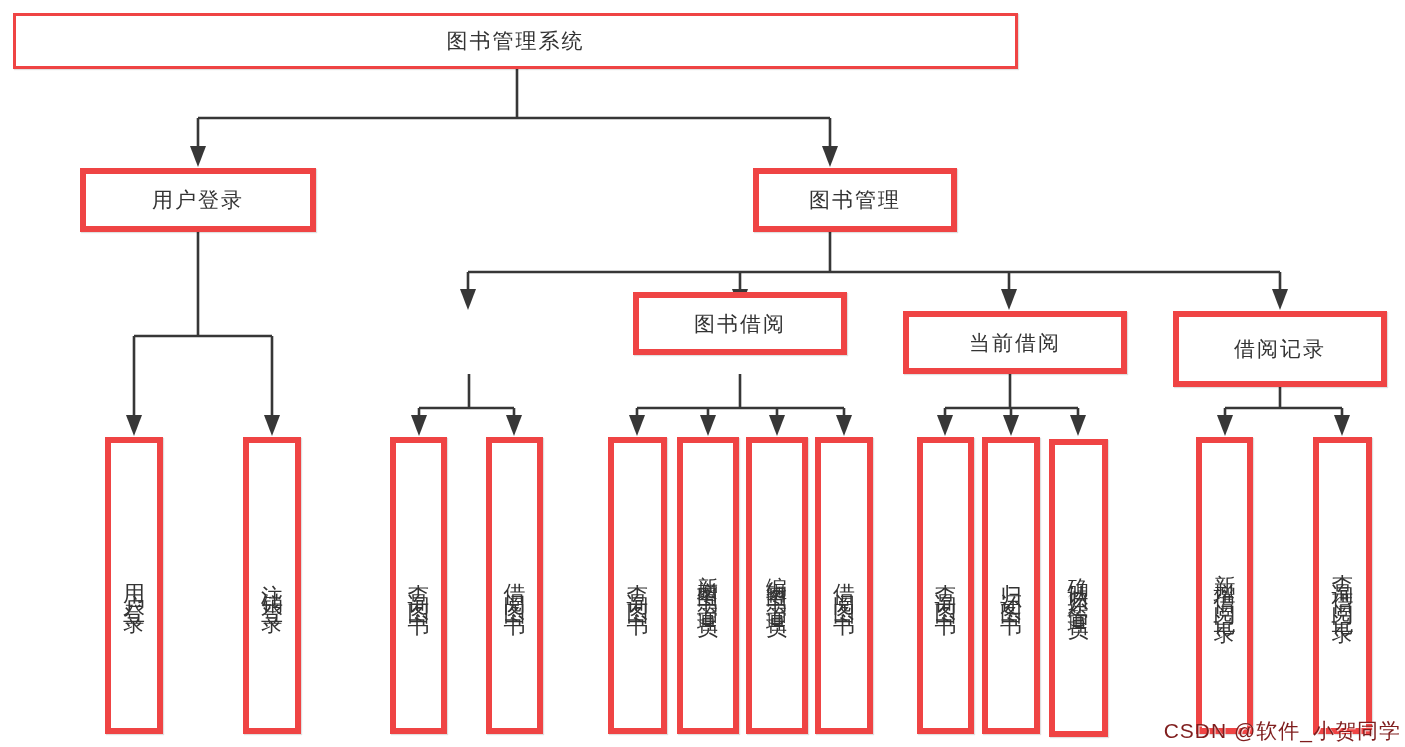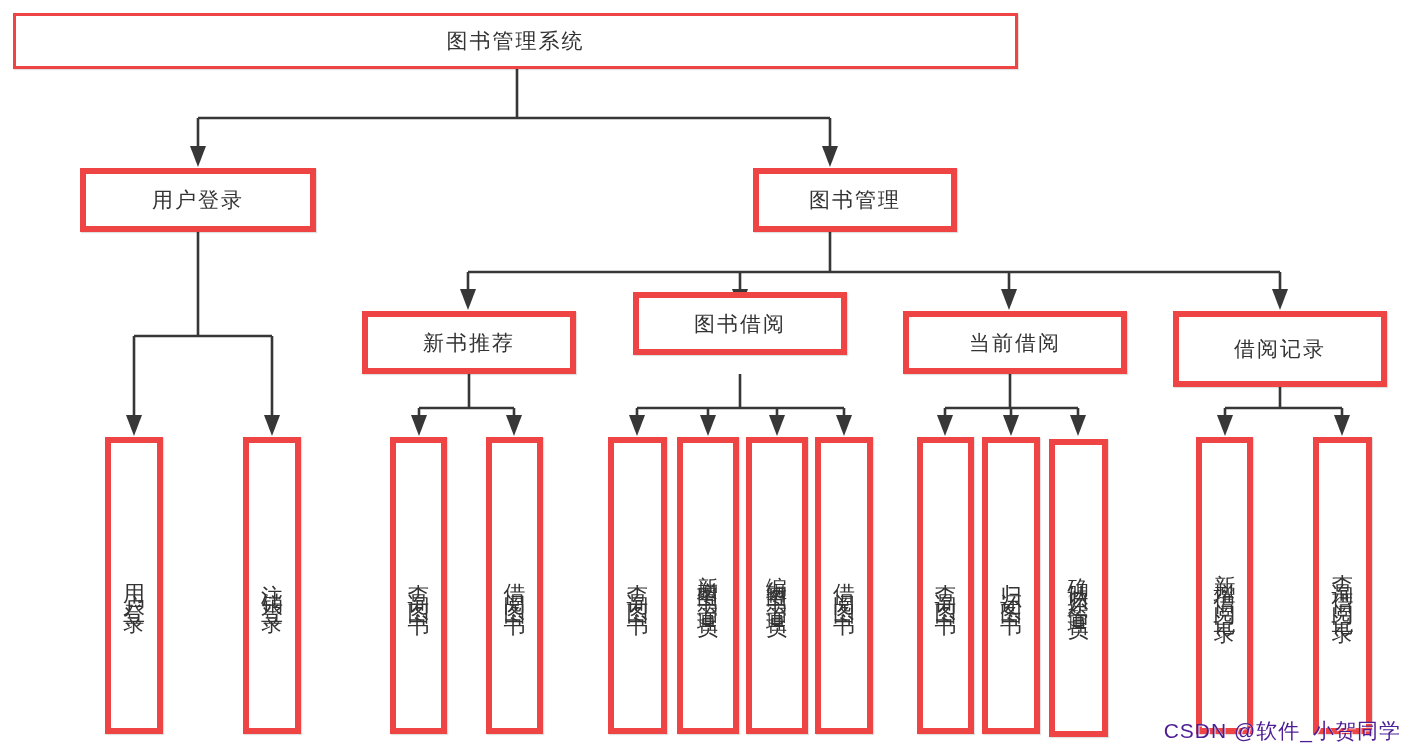--- a/index.html
+++ b/index.html
@@ -29,21 +29,21 @@
     text-orientation:mixed;
     font-size:22px;
     letter-spacing:10px;
     line-height:1;
   }
   .node.v.long{font-size:21px;letter-spacing:6px;}
   #watermark{
     position:absolute;
     right:4px;bottom:2px;
     font-size:21px;
-    color:#4c1d95;
+    color:#7f1d1d;
     letter-spacing:1px;
     text-shadow:1px 1px 0 rgba(255,255,255,0.8);
     white-space:nowrap;
   }
 </style>
 </head>
 <body>
 
 <div id="canvas">
 
@@ -81,21 +81,20 @@
     <path class="line" d="M1280 374 V408 M1225 408 H1342 M1225 408 V416 M1342 408 V416"></path>
     <path class="arrow" d="M1217 415 L1233 415 L1225 436 Z"></path>
     <path class="arrow" d="M1334 415 L1350 415 L1342 436 Z"></path>
   </svg>
 
   <div class="node root h" style="left:13px;top:13px;width:1005px;height:56px;">图书管理系统</div>
 
   <div class="node h" style="left:80px;top:168px;width:236px;height:64px;">用户登录</div>
   <div class="node h" style="left:712px;top:168px;width:204px;height:64px;margin-left:41px;">图书管理</div>
 
-  <div class="node h" style="left:362px;top:311px;width:214px;height:63px;">新书推荐</div>
   <div class="node h" style="left:633px;top:292px;width:214px;height:63px;">图书借阅</div>
   <div class="node h" style="left:903px;top:311px;width:224px;height:63px;">当前借阅</div>
   <div class="node h" style="left:1173px;top:311px;width:214px;height:76px;">借阅记录</div>
 
   <div class="node v" style="left:105px;top:437px;width:58px;height:297px;">用户登录</div>
   <div class="node v" style="left:243px;top:437px;width:58px;height:297px;">注销登录</div>
 
   <div class="node v" style="left:390px;top:437px;width:57px;height:297px;">查询图书</div>
   <div class="node v" style="left:486px;top:437px;width:57px;height:297px;">借阅图书</div>
 

